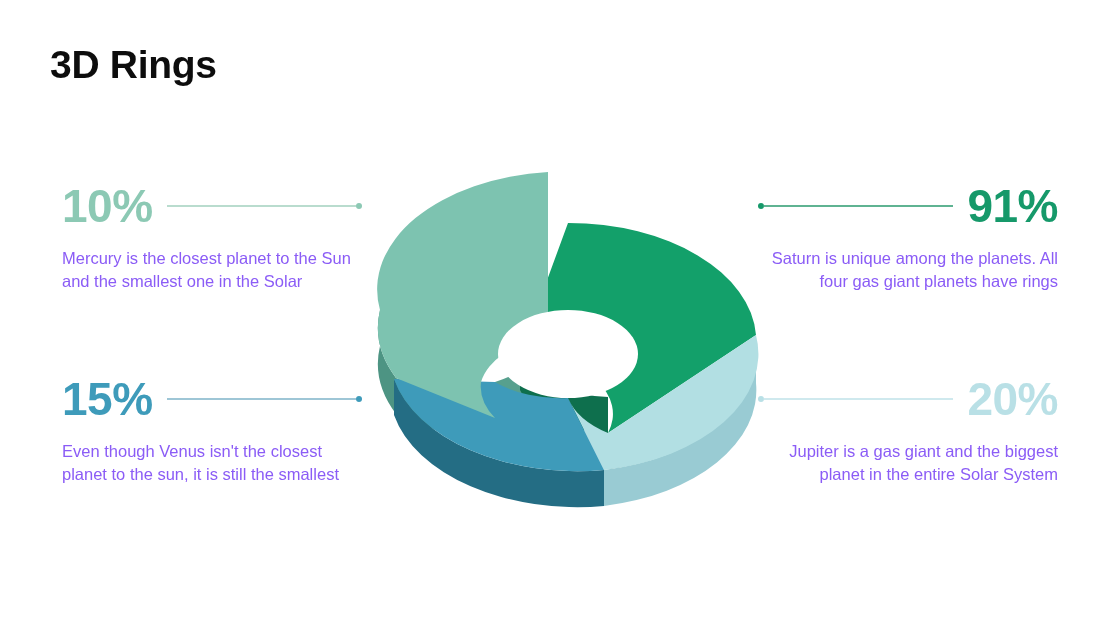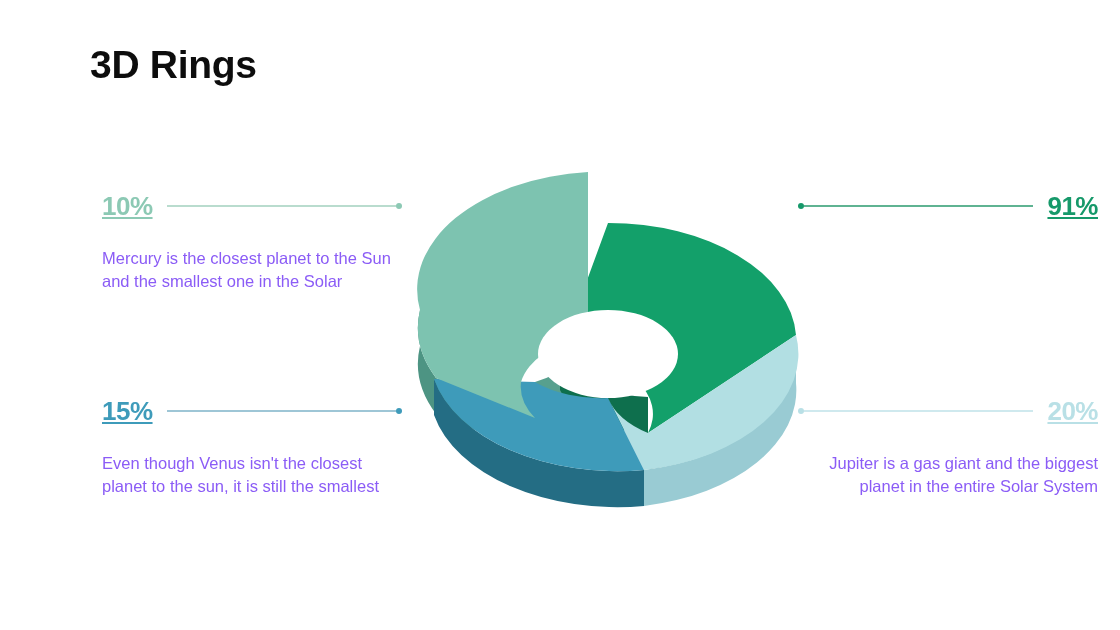--- a/index.html
+++ b/index.html
@@ -13,21 +13,20 @@
     position: relative;
     overflow: hidden;
     font-family: "Liberation Sans", sans-serif;
     -webkit-font-smoothing: antialiased;
   }
 
   #slide {
     position: absolute;
     inset: 0;
     background: #ffffff;
-    margin-left: 40px;
   }
 
   
   #title {
     position: absolute;
     left: 50px;
     top: 44px;
     font-size: 39px;
     font-weight: bold;
     color: #0d0d0d;
@@ -37,36 +36,35 @@
 
   
   .callout {
     position: absolute;
     width: 300px;
   }
   .callout.left  { left: 62px;  text-align: left; }
   .callout.right { left: 758px; text-align: right; }
 
   .callout.r1 { top: 183px; }
-  .callout.r2 { top: 388px; }
+  .callout.r2 { top: 376px; }
 
   .pct-row {
     display: flex;
     align-items: center;
     height: 46px;
   }
   .callout.right .pct-row { flex-direction: row-reverse; }
 
   .pct {
-    font-size: 26px;
+    font-size: 46px;
     font-weight: bold;
     line-height: 1;
     white-space: nowrap;
     letter-spacing: -0.5px;
-    text-decoration: underline;
   }
 
   .connector {
     flex: 1 1 auto;
     display: flex;
     align-items: center;
     height: 10px;
     margin-left: 14px;
   }
   .callout.right .connector {
@@ -208,20 +206,21 @@
   </div>
 
   <div class="callout right r1">
     <div class="pct-row">
       <div class="pct" style="color:#16996a">91%</div>
       <div class="connector">
         <div class="conn-line" style="background:#5fb392"></div>
         <div class="conn-dot" style="background:#16996a"></div>
       </div>
     </div>
+    <div class="desc">Saturn is unique among the planets. All four gas giant planets have rings</div>
   </div>
 
   <div class="callout right r2">
     <div class="pct-row">
       <div class="pct" style="color:#b9e0e6">20%</div>
       <div class="connector">
         <div class="conn-line" style="background:#cfe9ee"></div>
         <div class="conn-dot" style="background:#b9e0e6"></div>
       </div>
     </div>

